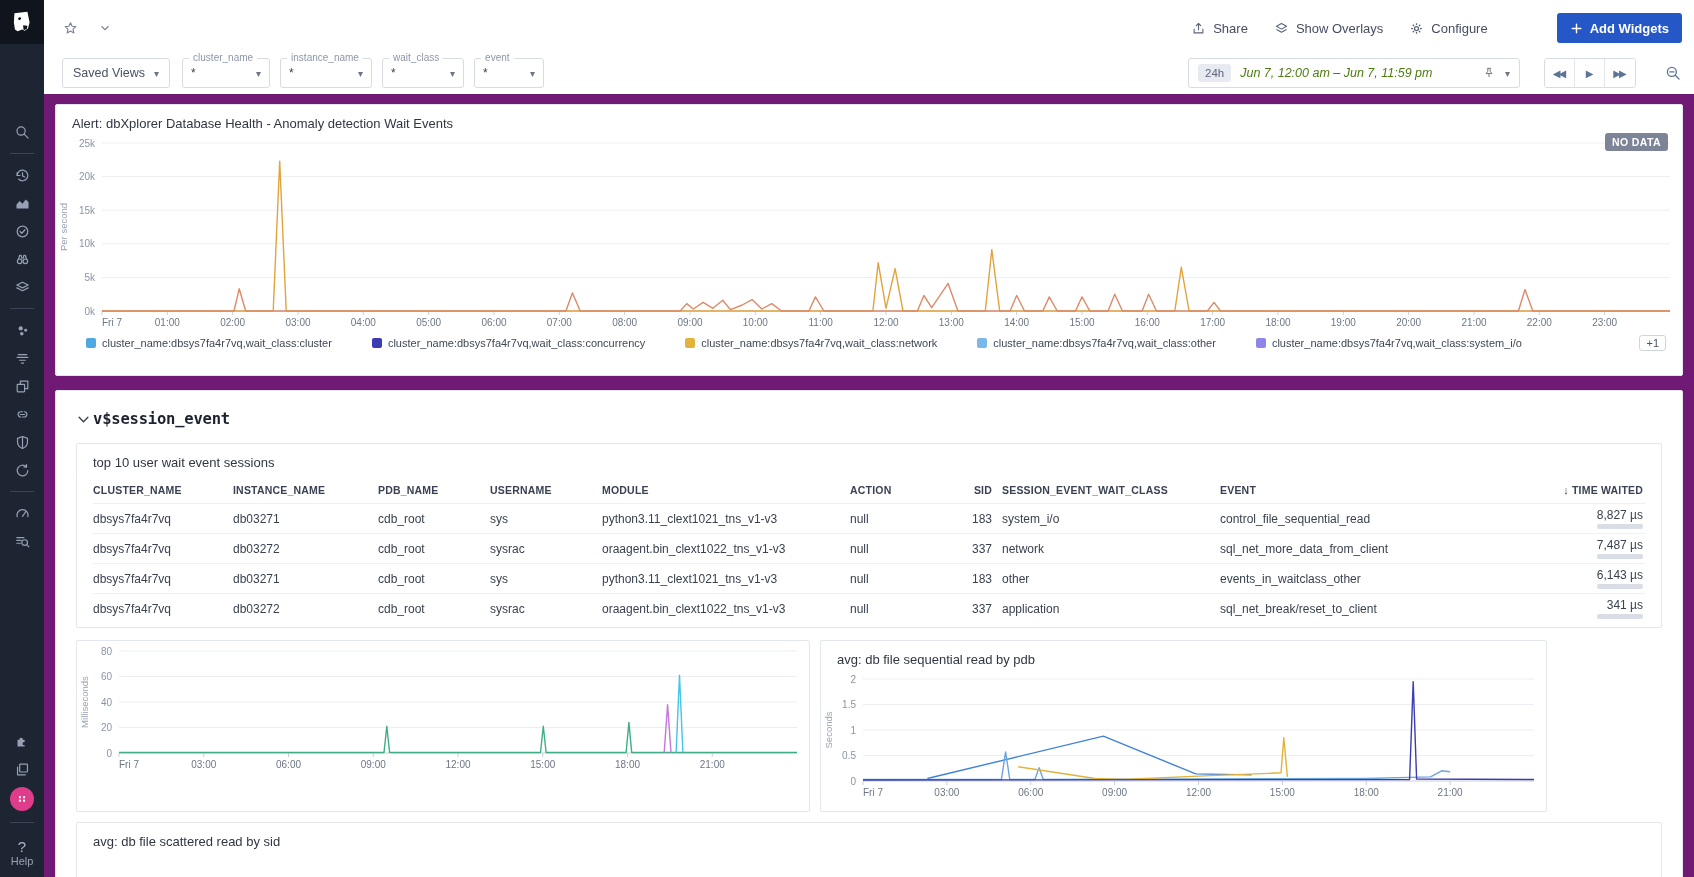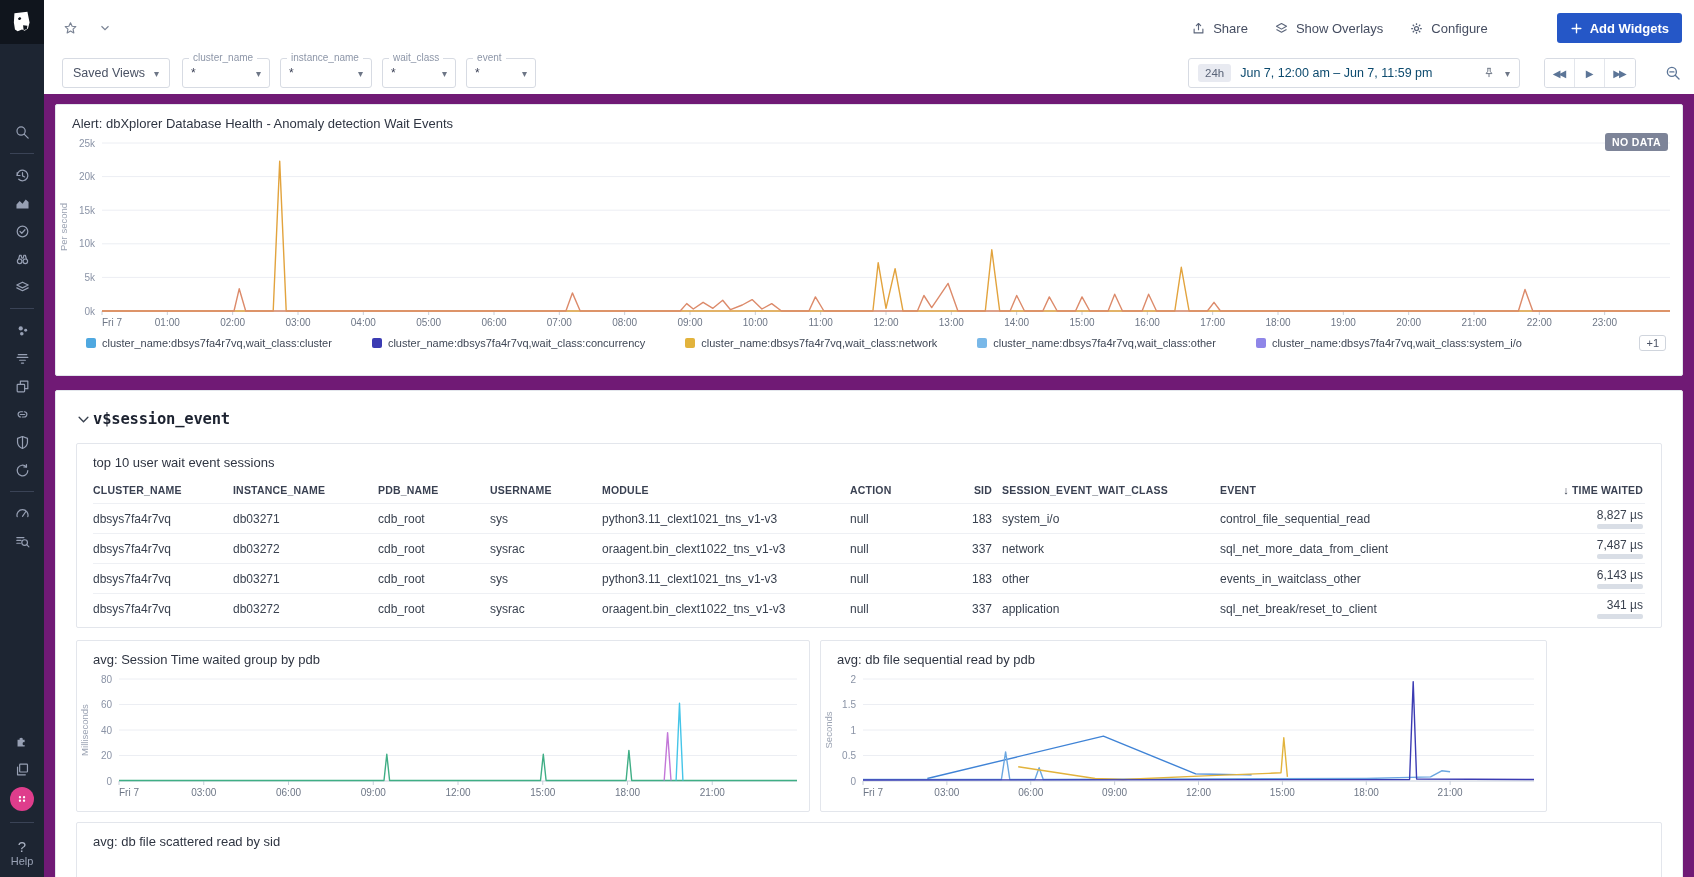--- a/index.html
+++ b/index.html
@@ -40,21 +40,21 @@
   .caret { color:#6d7686; font-size:10px; }
   .filters { display:flex; gap:10px; margin-left:12px; }
   .filter { position:relative; height:30px; min-width:70px; border:1px solid #d7dbe3; border-radius:3px;
     background:#fff; display:flex; align-items:center; justify-content:space-between; padding:0 8px; cursor:pointer; }
   .filter .flabel { position:absolute; top:-7px; left:6px; background:#fff; padding:0 4px; font-size:10px; color:#8d96a8; }
   .filter .fval { font-size:12px; color:#3c4257; }
   .row2-right { margin-left:auto; display:flex; align-items:center; gap:24px;text-align:right; }
   .time-box { height:30px; border:1px solid #d7dbe3; border-radius:3px; background:#fff;
     display:flex; align-items:center; gap:9px; padding:0 9px; cursor:pointer; width:332px; }
   .time-chip { background:#e8eaf1; border-radius:3px; font-size:11.5px; color:#5a6478; padding:3px 7px; }
-  .time-text { font-size:12.5px; color:#0c4a6e; white-space:nowrap; }
+  .time-text { font-size:12.5px; color:#4d7c0f; white-space:nowrap;font-style:italic; }
   .time-box .spacer { flex:1; }
   .pin-icon { color:#6d7686; display:flex; }
   .nav-group { display:flex; border:1px solid #d7dbe3; border-radius:3px; overflow:hidden; height:30px; }
   .nav-btn { width:30px; display:flex; align-items:center; justify-content:center; background:#fff;
     border-right:1px solid #e3e6ec; color:#5c7597; font-size:10px; cursor:pointer; }
   .nav-btn:last-child { border-right:none; }
   .nav-btn.dbl { letter-spacing:-2px; padding-right:2px; }
   .zoom-out { color:#5c7597; display:flex; margin-left:4px; cursor:pointer; }
 
   .content { flex:1; background:#701a75; padding:10px 11px 12px; overflow:hidden; }
@@ -295,21 +295,21 @@
           <div class="filter" style="width: 88px;">
             <span class="flabel">cluster_name</span>
             <span class="fval">*</span>
             <span class="caret">▾</span>
           </div>
           <div class="filter" style="width: 92px;">
             <span class="flabel">instance_name</span>
             <span class="fval">*</span>
             <span class="caret">▾</span>
           </div>
-          <div class="filter" style="width: 74px; text-align: center;">
+          <div class="filter" style="width: 82px; text-align: center;">
             <span class="flabel">wait_class</span>
             <span class="fval">*</span>
             <span class="caret">▾</span>
           </div>
           <div class="filter" style="width: 56px;">
             <span class="flabel">event</span>
             <span class="fval">*</span>
             <span class="caret">▾</span>
           </div>
         </div>
@@ -521,21 +521,20 @@
               <div class="tw-cell">
                 <span class="tw-val">341 µs</span>
                 <span class="tw-bar"><span class="tw-fill" style="width:8%"></span></span>
               </div>
             </div>
           </div>
       </div>
 
       <div class="charts-row">
         <div class="card chart-card-sm left">
-          <div class="widget-title">avg: Session Time waited group by pdb</div>
           <div class="chart-box" id="chart1"><svg width="732" height="132">
                 <line x1="42" x2="720" y1="112" y2="112" stroke="#c8cfda" stroke-width="1"></line>
                 <text x="35" y="115.5" text-anchor="end" fill="#8a93a6" font-size="10">0</text>
                 <line x1="42" x2="720" y1="86.5" y2="86.5" stroke="#eceef3" stroke-width="1"></line>
                 <text x="35" y="90" text-anchor="end" fill="#8a93a6" font-size="10">20</text>
                 <line x1="42" x2="720" y1="61" y2="61" stroke="#eceef3" stroke-width="1"></line>
                 <text x="35" y="64.5" text-anchor="end" fill="#8a93a6" font-size="10">40</text>
                 <line x1="42" x2="720" y1="35.5" y2="35.5" stroke="#eceef3" stroke-width="1"></line>
                 <text x="35" y="39" text-anchor="end" fill="#8a93a6" font-size="10">60</text>
                 <line x1="42" x2="720" y1="10" y2="10" stroke="#eceef3" stroke-width="1"></line>

